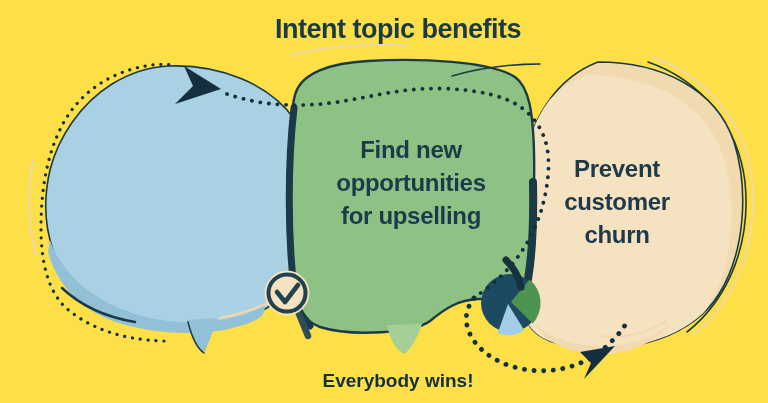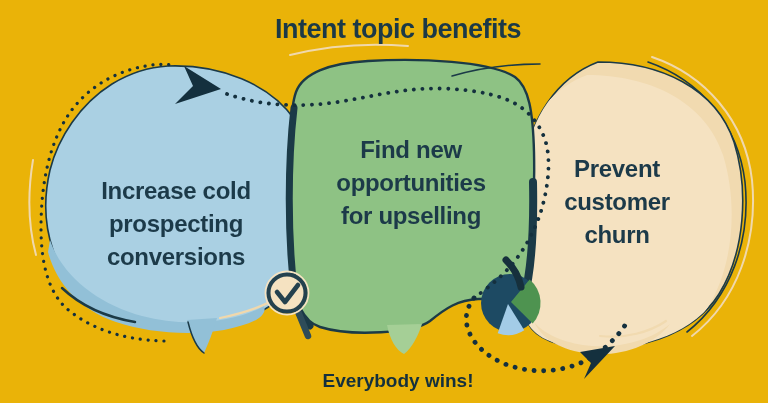--- a/index.html
+++ b/index.html
@@ -1,17 +1,17 @@
 <!DOCTYPE html>
 <html><head>
 <meta charset="utf-8">
 <style>
   html,body{margin:0;padding:0;background:#48714E;}
   #stage{position:relative;width:768px;height:403px;overflow:hidden;
-         font-family:"Liberation Sans",sans-serif;background:#eab308;}
+         font-family:"Liberation Sans",sans-serif;background:#fde047;}
   #art{position:absolute;left:0;top:0;width:768px;height:403px;}
   .txt{position:absolute;transform:translate(-50%,-50%);color:#1C3A49;
        text-align:center;white-space:pre-line;line-height:33px;
        font-size:24px;font-weight:700;letter-spacing:-0.3px;}
   .title{position:absolute;transform:translateX(-50%);color:#1B3947;
          font-size:27px;font-weight:800;white-space:nowrap;letter-spacing:-0.5px;}
   .caption{position:absolute;transform:translate(-50%,-50%);color:#14303D;
            font-size:19px;font-weight:800;white-space:nowrap;text-align:right;}
 </style>
 </head>
@@ -75,23 +75,20 @@
       <path d="M 164,341 C 120,340 88,327 66,308 C 47,290 41,260 41,228 C 41,190 47,152 64,122 C 82,90 114,70 152,65 C 160,64 168,64 176,66" fill="none" stroke="#14303E" stroke-width="3.2" stroke-linecap="round" stroke-dasharray="0.1 7.8"></path>
       <path d="M 221,89 L 184,66 L 193,86 L 175,104 Z" fill="#14303E"></path>
       <path d="M 227,94 C 250,102 277,106 305,105 C 346,104 378,92 420,89 C 452,87 488,91 510,101 C 528,109 541,125 546,143 C 551,162 548,186 542,208 C 535,232 521,257 502,275 C 492,285 482,292 474,298" fill="none" stroke="#14303E" stroke-width="3.8" stroke-linecap="round" stroke-dasharray="0.1 8.5"></path>
       <path d="M 474,298 C 466,308 464,320 469,332 C 475,346 488,357 505,364 C 523,371 545,373 565,368 C 583,364 599,354 611,342 C 618,335 623,329 627,322" fill="none" stroke="#14303E" stroke-width="4.8" stroke-linecap="round" stroke-dasharray="0.1 9.5"></path>
       <path d="M 615,346 L 580,352 L 591,363 L 584,379 Z" fill="#14303E"></path>
     </g>
   </svg>
 
   <div class="title" style="left:398px;top:14px">Intent topic benefits</div>
 
-  <div class="txt" style="left:176px;top:223px;width:240px">Increase cold
-prospecting
-conversions</div>
 
   <div class="txt" style="left:411px;top:182px;width:214px">Find new
 opportunities
 for upselling</div>
 
   <div class="txt" style="left:617px;top:201px;width:210px">Prevent
 customer
 churn</div>
 
   <div class="caption" style="left:398px;top:381px">Everybody wins!</div>

